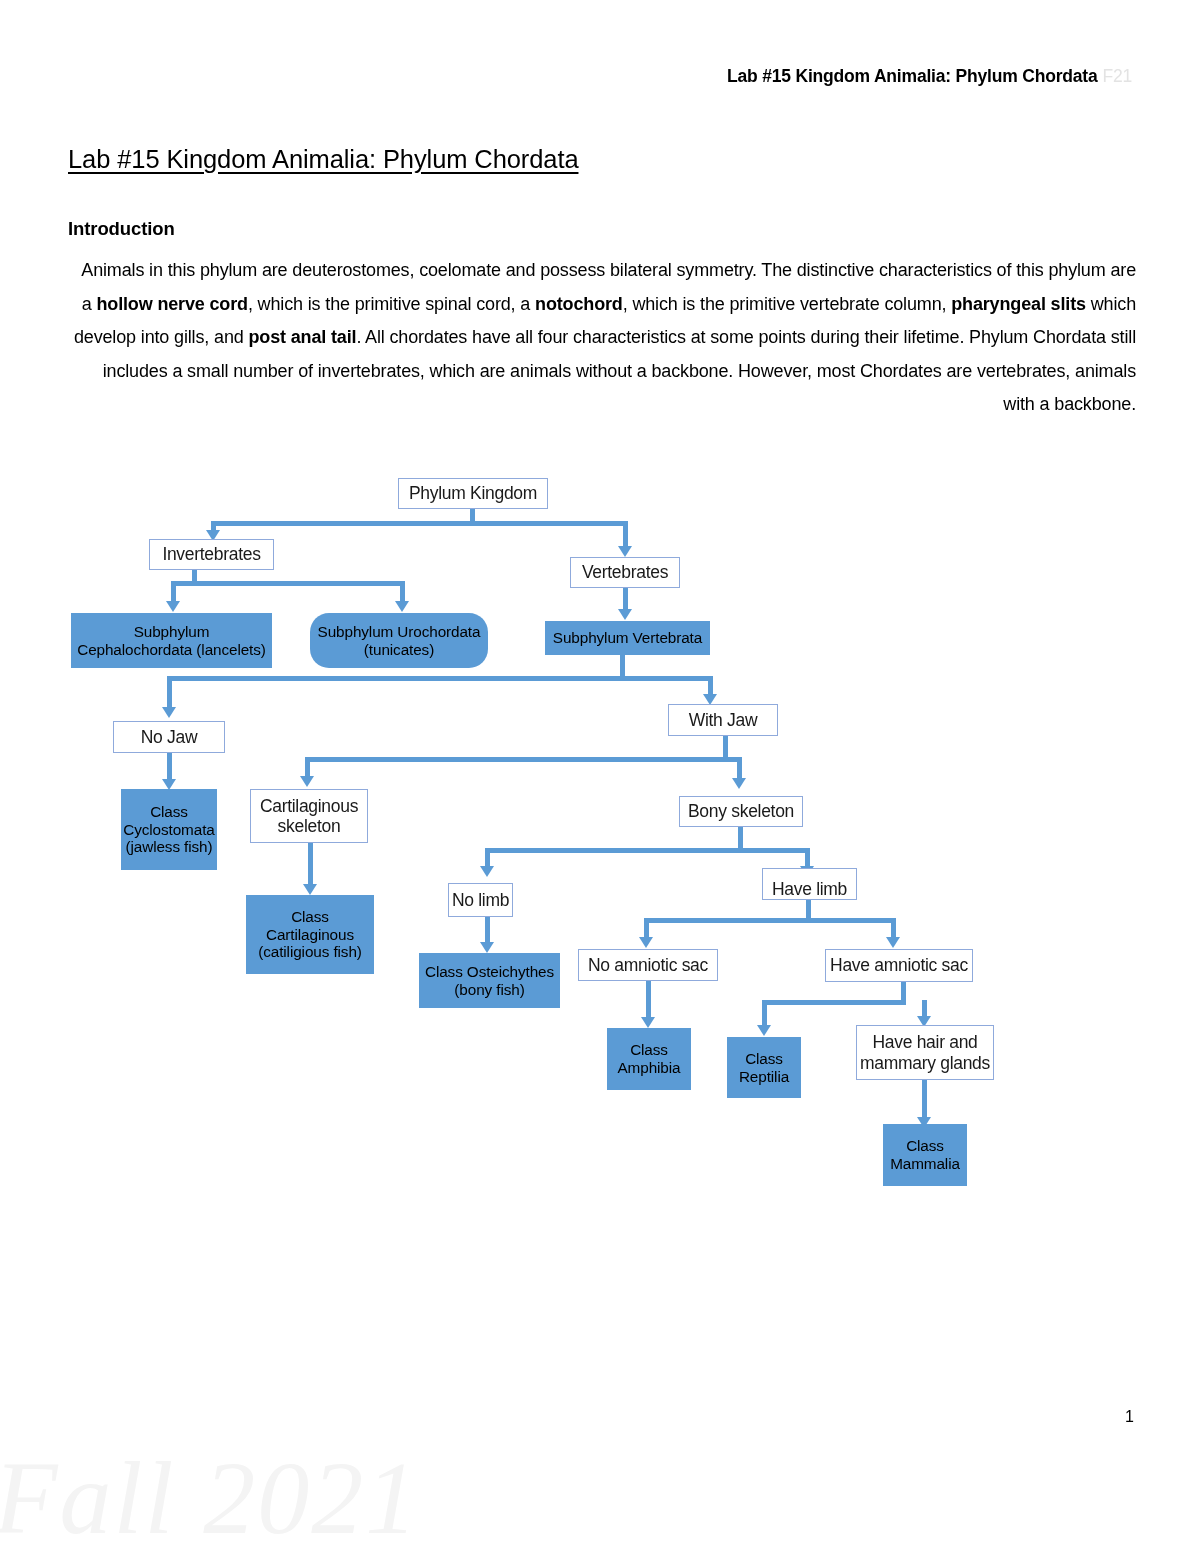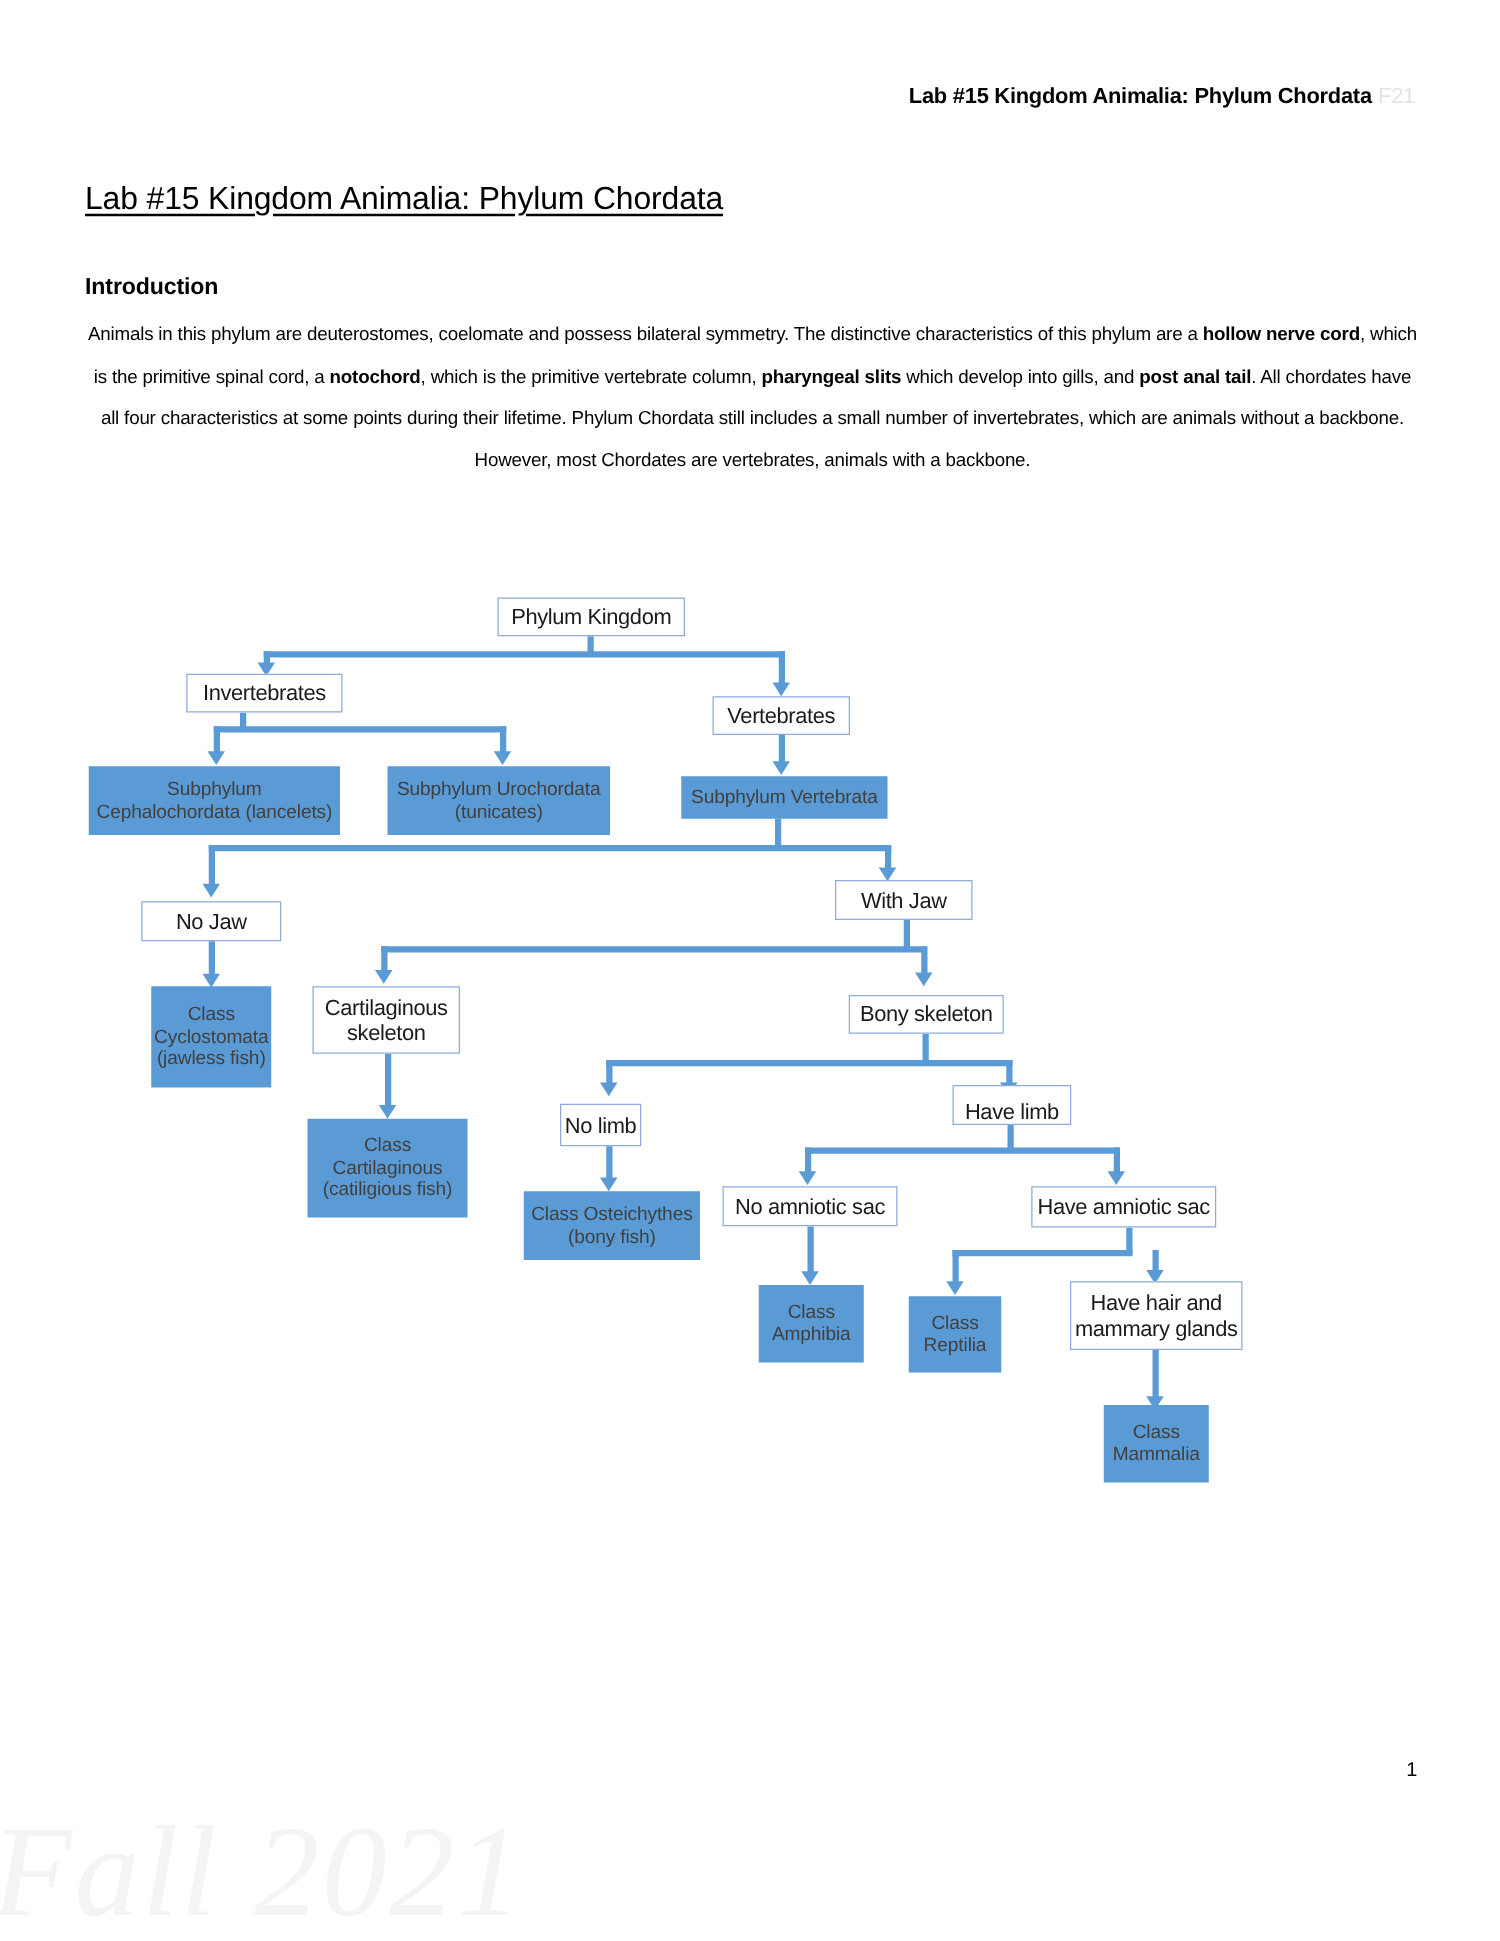--- a/index.html
+++ b/index.html
@@ -52,24 +52,24 @@
     top: 203px;
     font-size: 18.5px;
     font-weight: bold;
     letter-spacing: -0.1px;
   }
   .body-text {
     position: absolute;
     left: 68px;
     top: 236px;
     width: 1068px;
-    font-size: 15px;
+    font-size: 18px;
     line-height: 33.5px;
     letter-spacing: -0.15px;
-    text-align: center;
+    text-align: right;
   }
   .body-text b { font-weight: bold; }
 
   
   .chart {
     position: absolute;
     left: 0;
     top: 0;
     width: 1200px;
     height: 1553px;
@@ -87,21 +87,21 @@
   .node.white {
     background: #ffffff;
     border: 1px solid #8FAADC;
     color: #1a1a1a;
     font-size: 17.5px;
     letter-spacing: -0.3px;
   }
   .node.blue {
     background: #5B9BD5;
     border: none;
-    color: #404040;
+    color: #000000;
     font-size: 15.3px;
     letter-spacing: -0.1px;
   }
 
   
   .edge {
     position: absolute;
     background: #5B9BD5;
     z-index: 1;
   }
@@ -228,21 +228,21 @@
 
     <div class="node white" style="left:570px; top:557px; width:110px; height:31px;">
       <span>Vertebrates</span>
     </div>
 
     <div class="node blue" style="left:71px; top:613px; width:201px; height:55px; flex-direction:column;">
       <span>Subphylum</span>
       <span>Cephalochordata (lancelets)</span>
     </div>
 
-    <div class="node blue" style="left:310px; top:613px; width:178px; height:55px; flex-direction:column;">
+    <div class="node blue" style="left:310px; top:613px; width:178px; height:55px; flex-direction:column;border-radius:19px;">
       <span>Subphylum Urochordata</span>
       <span>(tunicates)</span>
     </div>
 
     <div class="node blue" style="left:545px; top:621px; width:165px; height:34px;">
       <span>Subphylum Vertebrata</span>
     </div>
 
     <div class="node white" style="left:113px; top:721px; width:112px; height:32px;">
       <span>No Jaw</span>

